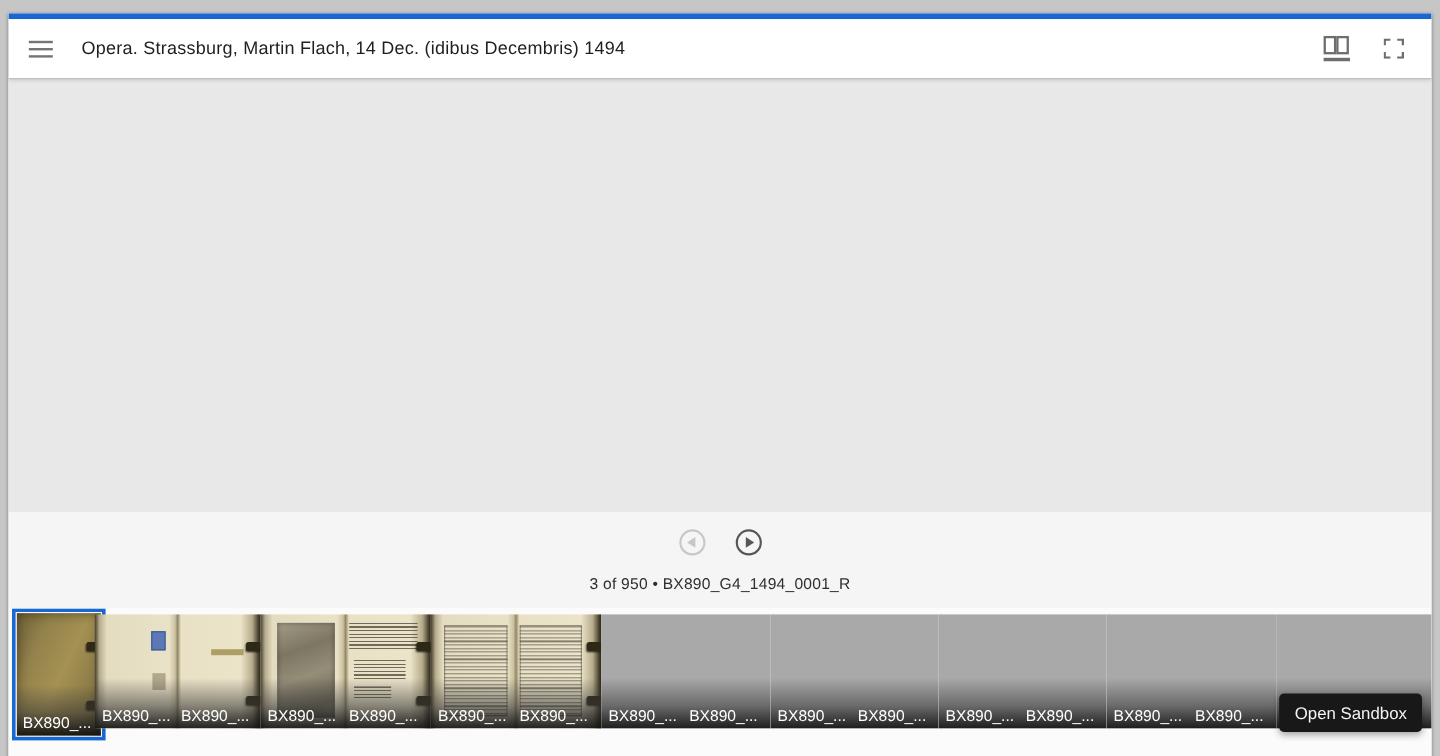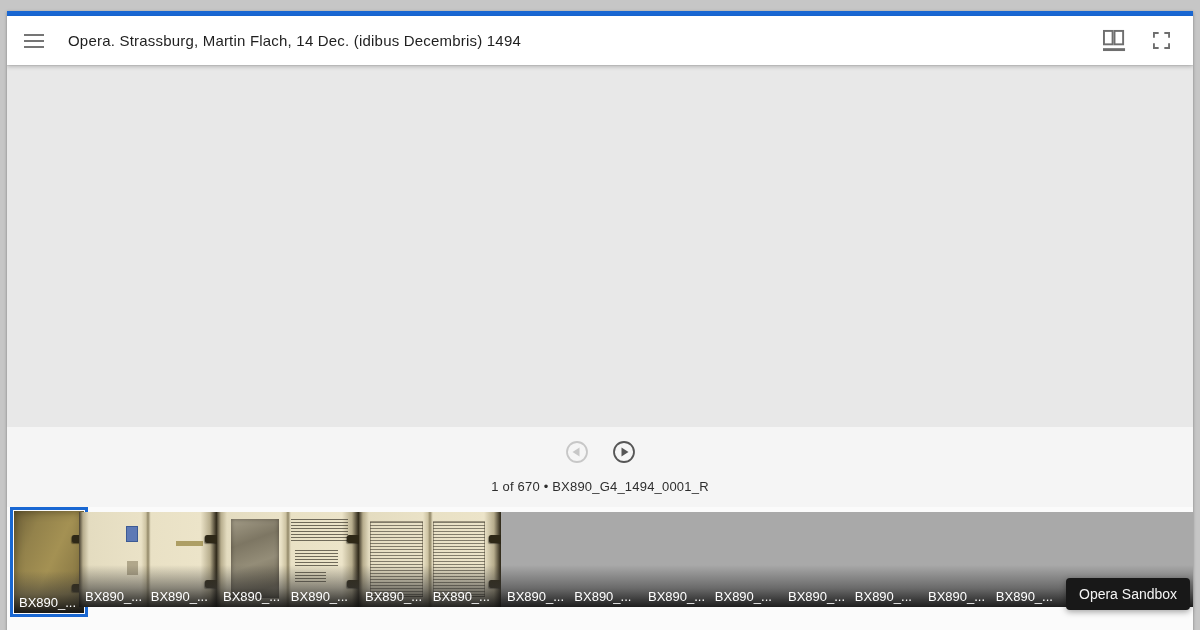--- a/index.html
+++ b/index.html
@@ -122,21 +122,21 @@
           <path d="M14.5 7.5 L7.5 12 L14.5 16.5 Z" fill="#c7c7c7"></path>
         </svg>
       </button>
       <button class="nav-arrow-btn">
         <svg width="24" height="24" viewBox="0 0 24 24">
           <circle cx="12" cy="12" r="10" fill="none" stroke="#565656" stroke-width="1.8"></circle>
           <path d="M9.5 7.5 L16.5 12 L9.5 16.5 Z" fill="#565656"></path>
         </svg>
       </button>
     </div>
-    <div class="nav-counter">1 of 670 • BX890_G4_1494_0001_R</div>
+    <div class="nav-counter">3 of 950 • BX890_G4_1494_0001_R</div>
   </section>
 
   <section class="thumb-strip">
 
     <div class="sel-wrap">
       <div class="thumb cover">
         <div class="clasp c1"></div>
         <div class="clasp c2"></div>
         <div class="shade"></div>
         <span class="lbl lone">BX890_...</span>
@@ -202,13 +202,13 @@
 
     <div class="thumb ph w160">
       <div class="shade"></div>
       <span class="lbl l1">BX890_...</span>
 
     </div>
 
   </section>
 </div>
 
-<div class="open-sandbox">Opera Sandbox</div>
+<div class="open-sandbox">Open Sandbox</div>
 
 </body></html>

